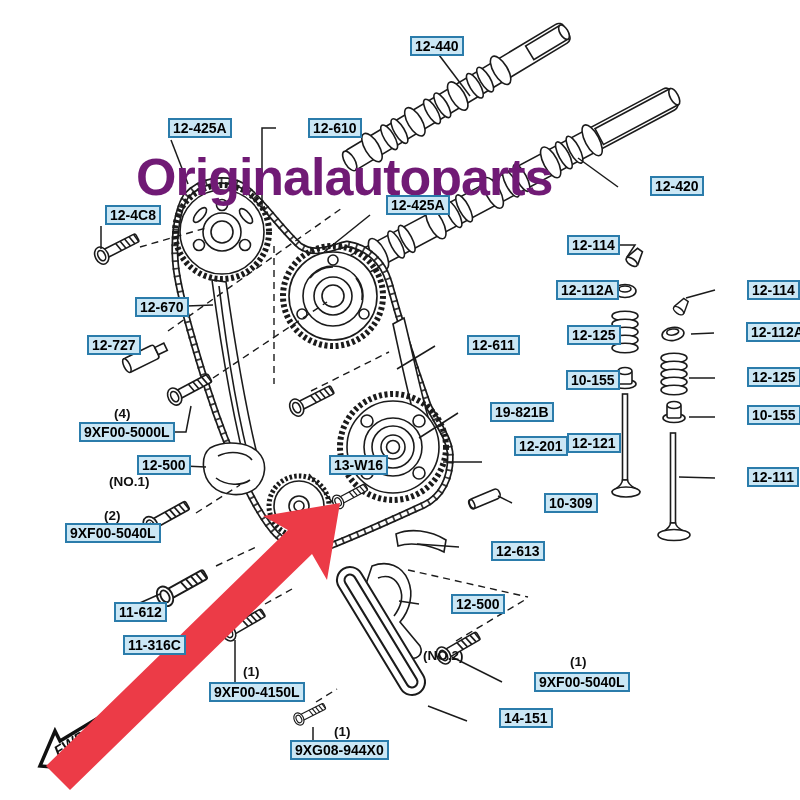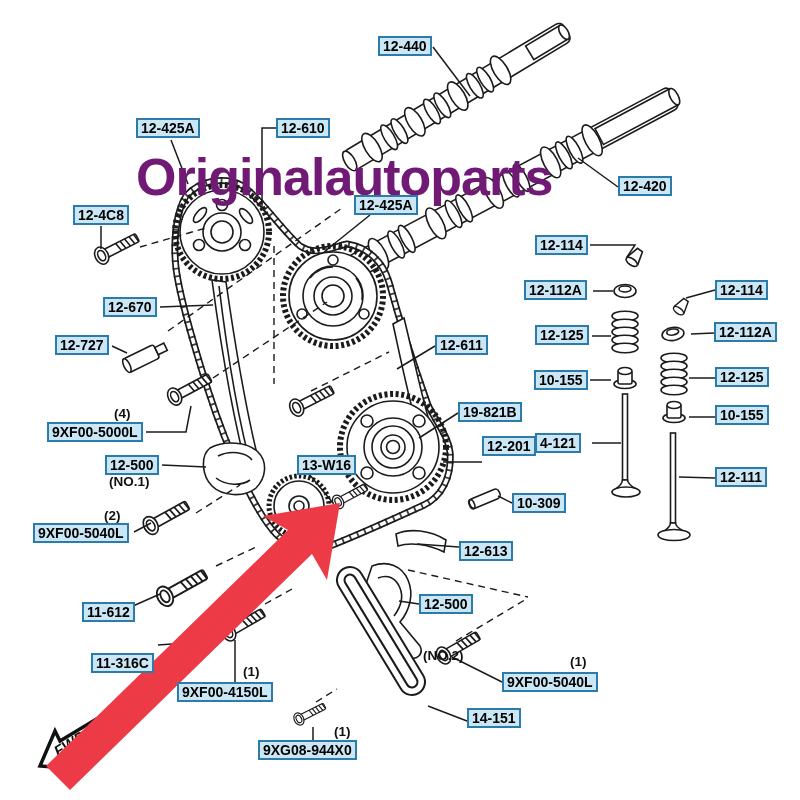--- a/index.html
+++ b/index.html
@@ -4,21 +4,21 @@
 <style>
   html,body{margin:0;padding:0;background:#fff;}
   #stage{position:relative;width:800px;height:800px;background:#fff;overflow:hidden;
          font-family:"Liberation Sans",sans-serif;}
   #art{position:absolute;left:0;top:0;z-index:1;}
   .watermark{position:absolute;left:136px;top:150px;z-index:2;
              font:bold 52px/1.05 "Liberation Sans",sans-serif;color:#701a75;
              letter-spacing:-1px;white-space:nowrap;pointer-events:none;}
   .plabel{position:absolute;z-index:3;font:bold 14px/16px "Liberation Sans",sans-serif;
           color:#000;background:#cbe7f5;border:2px solid #2b7cab;padding:0 3px;
-          white-space:nowrap;}
+          white-space:nowrap;margin-left:32px;}
   .qty,.sub{position:absolute;z-index:3;font:bold 13.5px "Liberation Sans",sans-serif;color:#111;
             white-space:nowrap;}
   .ln{fill:none;stroke:#1b1b1b;stroke-width:1.6;}
   .wf{fill:#fff;stroke:#1b1b1b;stroke-width:1.6;}
   .teeth{fill:none;stroke:#1b1b1b;stroke-width:6;stroke-dasharray:3 2.6;}
   .teeth-s{fill:none;stroke:#1b1b1b;stroke-width:5;stroke-dasharray:2.5 2.2;}
   .lead{fill:none;stroke:#1b1b1b;stroke-width:1.5;}
   .dash{fill:none;stroke:#1b1b1b;stroke-width:1.4;stroke-dasharray:7 5;}
   .chain-o{fill:none;stroke:#1b1b1b;stroke-width:7;}
   .chain-i{fill:none;stroke:#fff;stroke-width:3.6;}
@@ -282,34 +282,34 @@
 <div class="plabel" style="left:714px;top:322px">12-112A</div>
 <div class="plabel" style="left:55px;top:335px">12-727</div>
 <div class="plabel" style="left:535px;top:325px">12-125</div>
 <div class="plabel" style="left:715px;top:367px">12-125</div>
 <div class="plabel" style="left:534px;top:370px">10-155</div>
 <div class="plabel" style="left:435px;top:335px">12-611</div>
 <div class="plabel" style="left:458px;top:402px">19-821B</div>
 <div class="plabel" style="left:715px;top:405px">10-155</div>
 <div class="qty" style="left:114px;top:406px">(4)</div>
 <div class="plabel" style="left:47px;top:422px">9XF00-5000L</div>
-<div class="plabel" style="left:535px;top:433px">4-121</div>
+<div class="plabel" style="left:535px;top:433px">12-121</div>
 <div class="plabel" style="left:105px;top:455px">12-500</div>
 <div class="sub" style="left:109px;top:474px">(NO.1)</div>
 <div class="plabel" style="left:297px;top:455px">13-W16</div>
 <div class="plabel" style="left:482px;top:436px">12-201</div>
 <div class="plabel" style="left:715px;top:467px">12-111</div>
 <div class="qty" style="left:104px;top:508px">(2)</div>
 <div class="plabel" style="left:33px;top:523px">9XF00-5040L</div>
 <div class="plabel" style="left:512px;top:493px">10-309</div>
 <div class="plabel" style="left:459px;top:541px">12-613</div>
 <div class="plabel" style="left:82px;top:602px">11-612</div>
 <div class="plabel" style="left:419px;top:594px">12-500</div>
 <div class="sub" style="left:423px;top:648px">(NO.2)</div>
-<div class="plabel" style="left:91px;top:653px">11-316C</div>
+<div class="plabel" style="left:91px;top:635px">11-316C</div>
 <div class="qty" style="left:243px;top:664px">(1)</div>
 <div class="plabel" style="left:177px;top:682px">9XF00-4150L</div>
 <div class="qty" style="left:570px;top:654px">(1)</div>
 <div class="plabel" style="left:502px;top:672px">9XF00-5040L</div>
 <div class="plabel" style="left:467px;top:708px">14-151</div>
 <div class="qty" style="left:334px;top:724px">(1)</div>
 <div class="plabel" style="left:258px;top:740px">9XG08-944X0</div>
 
 </div>
 

